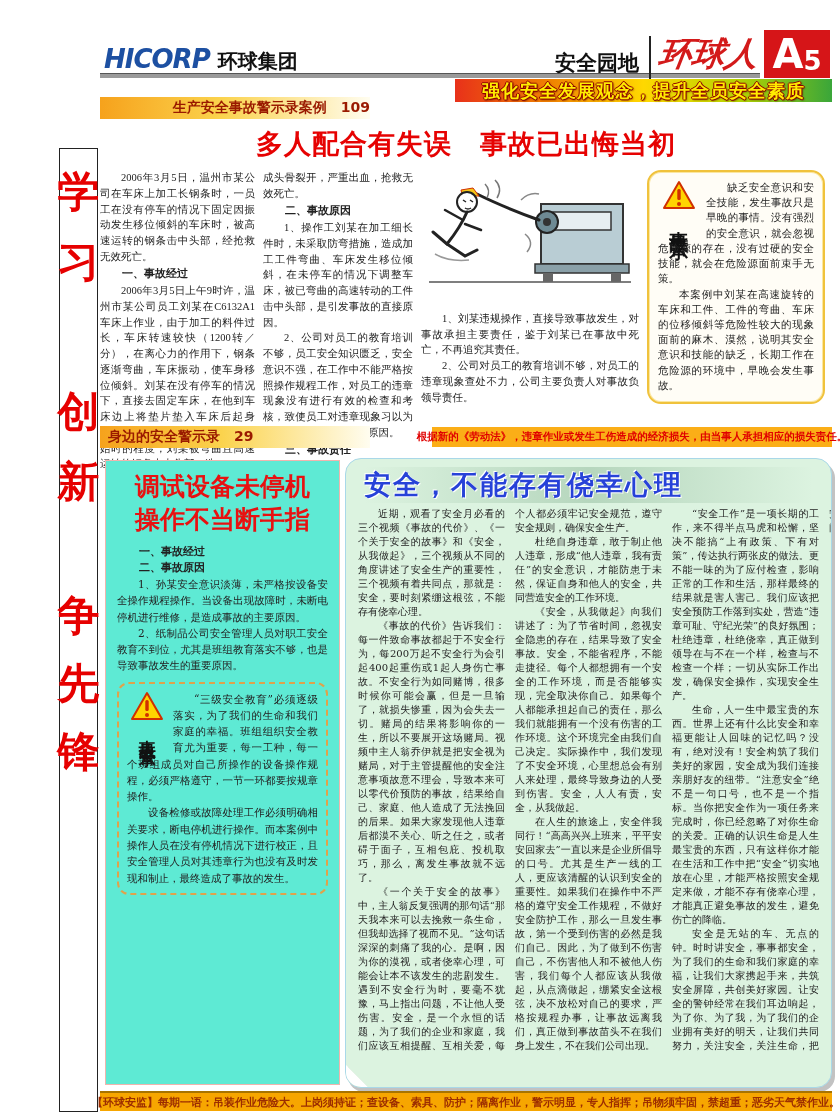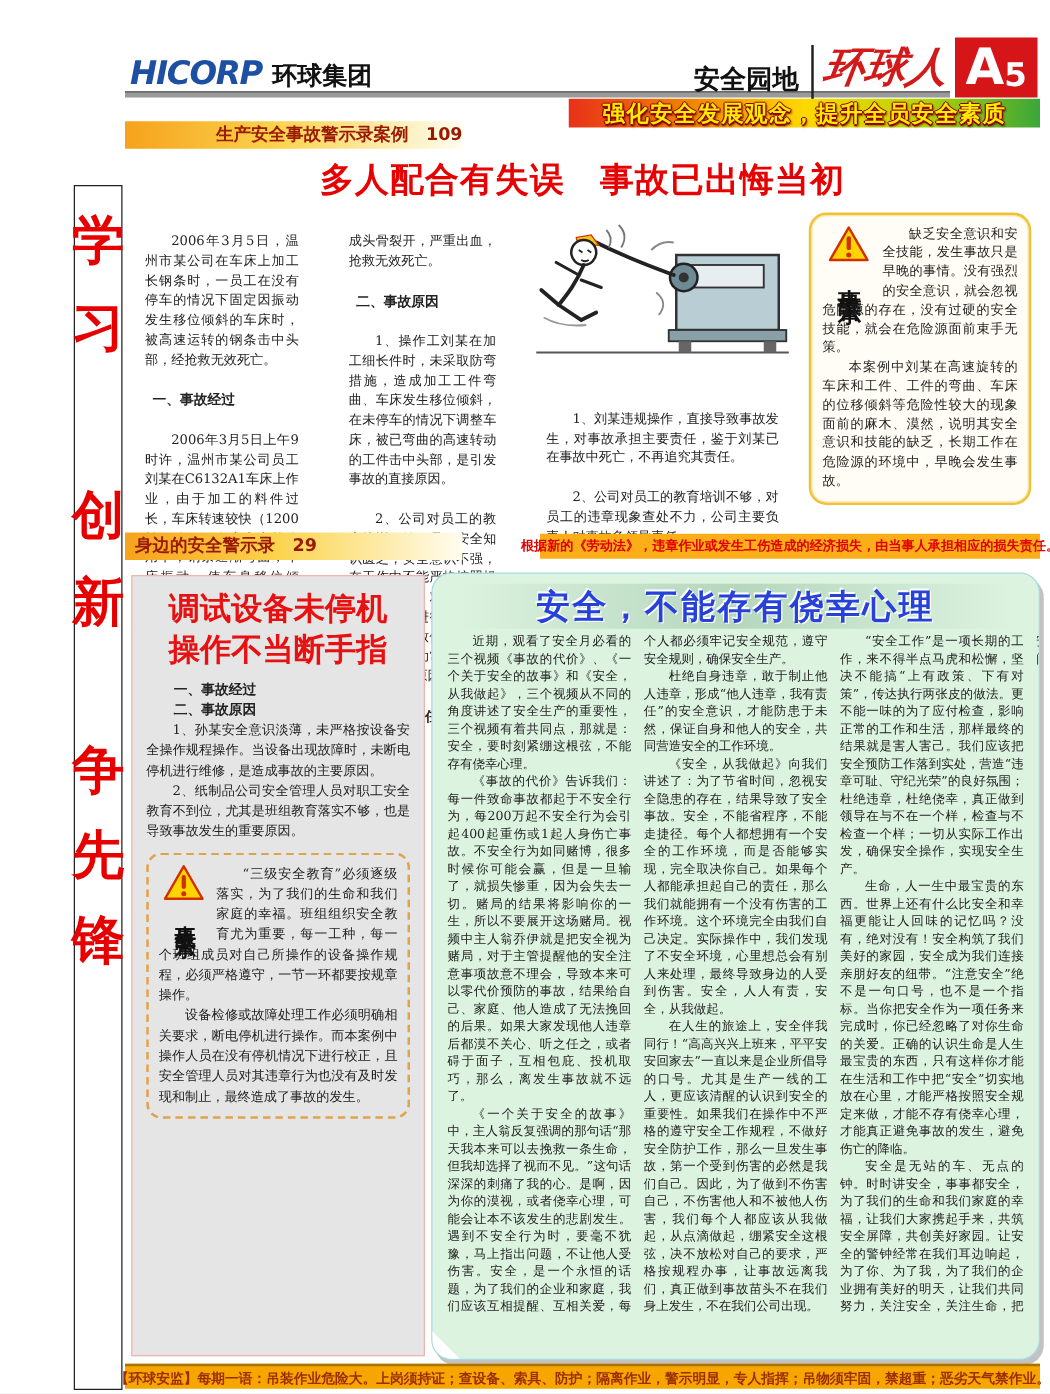--- a/index.html
+++ b/index.html
@@ -51,55 +51,55 @@
     display:flex;align-items:center;justify-content:center;}
   .law-text{font-family:"DejaVu Sans",sans-serif;font-weight:bold;font-size:10.5px;color:#e00000;white-space:nowrap;}
 
   
   .article1{position:absolute;left:100px;top:126px;width:732px;}
   .article1-title{text-align:center;font-family:"DejaVu Sans",sans-serif;font-weight:bold;
     font-size:27px;color:#e60202;letter-spacing:1px;margin-bottom:8px;}
   .article1-cols{display:flex;gap:8px;align-items:flex-start;}
   .acol{font-size:10.5px;line-height:1.5;text-align:justify;}
   .acol1{width:155px;} .acol2{width:150px;} .acol3{width:218px;}
-  .acol p{margin:16px;text-indent:2em;}
+  .acol p{margin:0;text-indent:2em;font-family:Liberation Serif, serif;}
   .acol p.noindent{text-indent:0;}
   .acol .h{font-family:"DejaVu Sans",sans-serif;font-weight:bold;text-indent:2em;font-size:11px;margin:1px 0;}
   .illu{width:218px;height:132px;margin-bottom:4px;}
 
   
   .warnbox{width:178px;height:234px;border:2px solid #f0c23c;border-radius:14px;
     background:#fffdf6;box-shadow:0 0 0 1px #fbe7a0 inset;padding:8px 9px;box-sizing:border-box;
     font-size:10.5px;line-height:1.45;text-align:justify;}
   .warn-label-block{float:left;width:42px;text-align:center;margin-right:6px;}
   .warn-vert{font-family:"DejaVu Sans",sans-serif;font-weight:bold;font-size:19px;color:#111;
     writing-mode:vertical-rl;letter-spacing:4px;margin-top:2px;}
   .tri{width:34px;height:30px;margin:0 auto 3px auto;display:block;}
   .warnbox p{margin:0;text-indent:2em;}
 
   
-  .pinkbox{position:absolute;left:105px;top:460px;width:235px;height:625px;background:#e5e5e5;
+  .pinkbox{position:absolute;left:105px;top:460px;width:235px;height:625px;background:#5eead4;
     border:1px solid #f0b4ae;box-sizing:border-box;padding:10px 11px;overflow:hidden;}
   .pink-title{text-align:center;font-family:"DejaVu Sans",sans-serif;font-weight:bold;
     font-size:25px;color:#e81111;line-height:1.3;margin-bottom:8px;}
   .pinkbox p{margin:0;font-size:10.5px;line-height:1.55;text-align:justify;text-indent:2em;}
   .pinkbox .h{font-family:"DejaVu Sans",sans-serif;font-weight:bold;font-size:11px;
     text-indent:2em;margin:1px 0;}
   .warn2{border:2px dashed #e0a24b;border-radius:12px;margin-top:8px;padding:7px 8px;
     font-size:10.5px;line-height:1.5;}
   .warn2 p{text-indent:2em;}
   .warn2 .warn-label-block{width:40px;}
   .warn2 .warn-vert{font-size:17px;}
 
   
   .greenbox{position:absolute;left:345px;top:458px;width:487px;height:630px;background:#dcf3e0;
     border-radius:16px;border:1px solid #a9d8e8;box-shadow:3px 4px 0 #c2c2c2;
     box-sizing:border-box;padding:8px 12px;overflow:hidden;}
   .green-title-band{background:linear-gradient(90deg,rgba(150,190,160,0),rgba(150,190,160,.55),rgba(150,190,160,0));
-    text-align:center;margin:0 6px 4px 6px;}
+    margin:0 6px 4px 6px;}
   .green-title{font-family:"DejaVu Sans",sans-serif;font-weight:bold;font-size:27px;color:#2742d8;
     letter-spacing:2px;text-shadow:1px 1px 0 #ffffff,-1px -1px 0 #ffffff;}
   .green-cols{column-count:3;column-gap:10px;height:566px;font-size:10px;line-height:1.4;
     text-align:justify;}
   .green-cols p{margin:0;text-indent:2em;}
   .signature{text-align:right;text-indent:0 !important;margin-top:2px !important;}
   .curl{position:absolute;left:-1px;bottom:-1px;width:0;height:0;
     border-bottom:24px solid #ffffff;border-right:24px solid transparent;}
   .curl2{position:absolute;left:2px;bottom:0;width:0;height:0;
     border-top:20px solid #b7d8bd;border-left:20px solid transparent;transform:rotate(180deg);}

